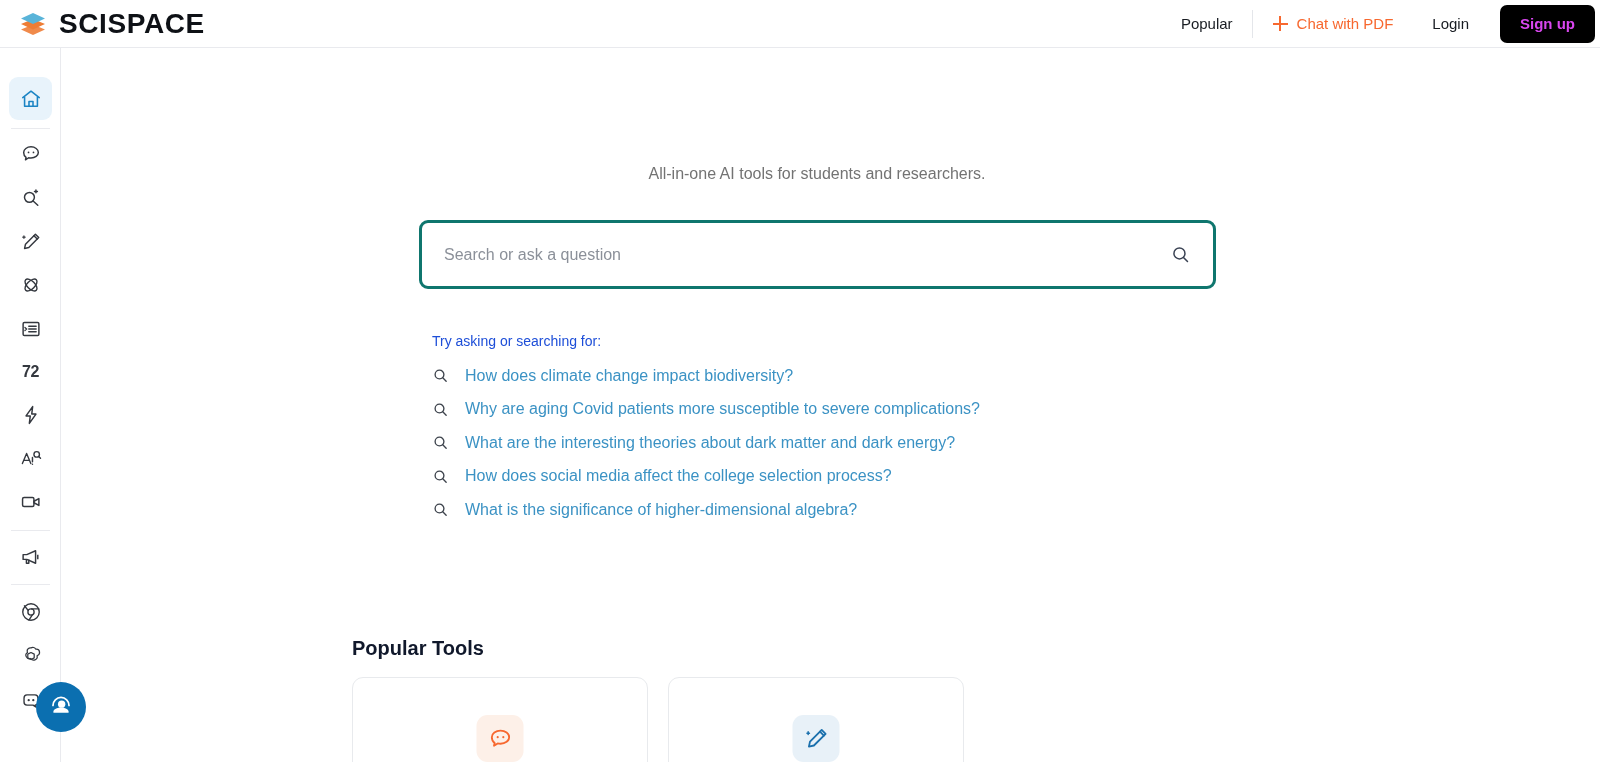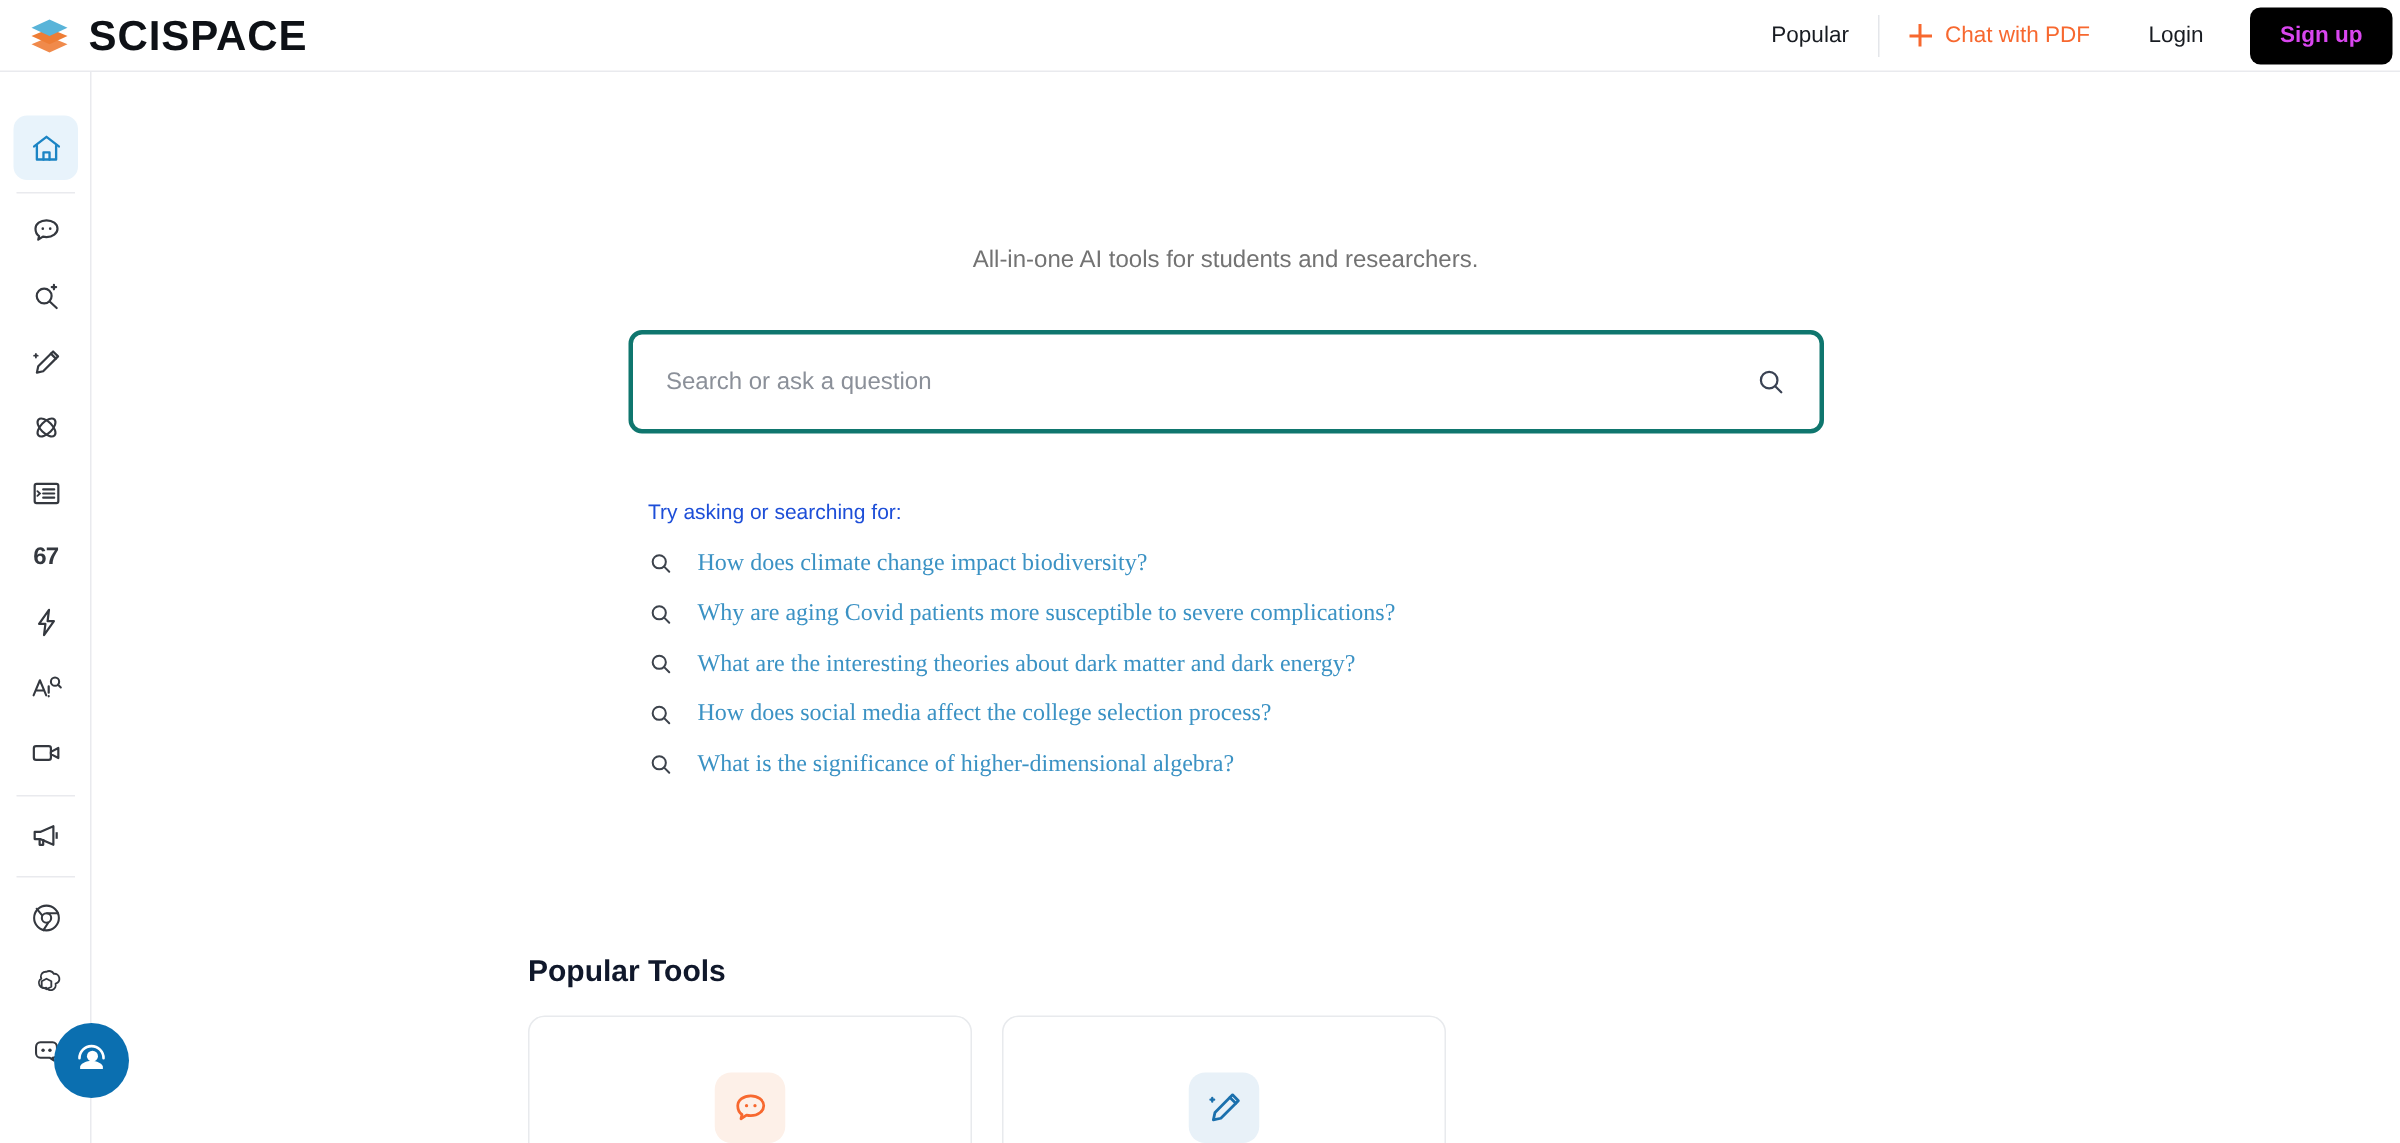--- a/index.html
+++ b/index.html
@@ -129,21 +129,21 @@
 
   .suggest-label {
     position: absolute; left: 371px; top: 285px;
     font-size: 14px; color: #1d4ed8;
   }
   .suggest-list {
     position: absolute; left: 371px; top: 311px; width: 900px;
   }
   .suggest-item {
     display: flex; align-items: center; gap: 16px;
-    height: 33.5px; cursor: pointer; font-family: Liberation Serif, serif;
+    height: 33.5px; cursor: pointer;
   }
   .suggest-item .sicon { color: #3d434c; display: flex; flex: 0 0 17px; }
   .suggest-item .stext { font-size: 16px; color: #3b92c4; }
 
   .tools-title {
     position: absolute; left: 291px; top: 589px;
     font-size: 20px; font-weight: 700; color: #10182b;
   }
   .tool-card {
     position: absolute; top: 629px;
@@ -247,21 +247,21 @@
       <span>
         <svg width="22" height="22" viewBox="0 0 24 24" fill="none" stroke="currentColor" stroke-width="1.6" stroke-linecap="round">
           <rect x="3.4" y="5" width="17.2" height="14" rx="1.4"></rect>
           <path d="M9.6 9h8M9.6 12h8M9.6 15h8"></path>
           <path d="M5.4 10.3 7.2 12l-1.8 1.7" stroke-width="1.4"></path>
         </svg>
       </span>
     </div>
 
     <div class="rail-icon" style="top:302px">
-      <span class="rail-quote">67</span>
+      <span class="rail-quote">72</span>
     </div>
 
     <div class="rail-icon" style="top:345px">
       <span>
         <svg width="22" height="22" viewBox="0 0 24 24" fill="none" stroke="currentColor" stroke-width="1.6" stroke-linejoin="round">
           <path d="M13.8 2.8 6.6 13h4.6l-1 8.2L17.4 11h-4.6l1-8.2Z"></path>
         </svg>
       </span>
     </div>
 

